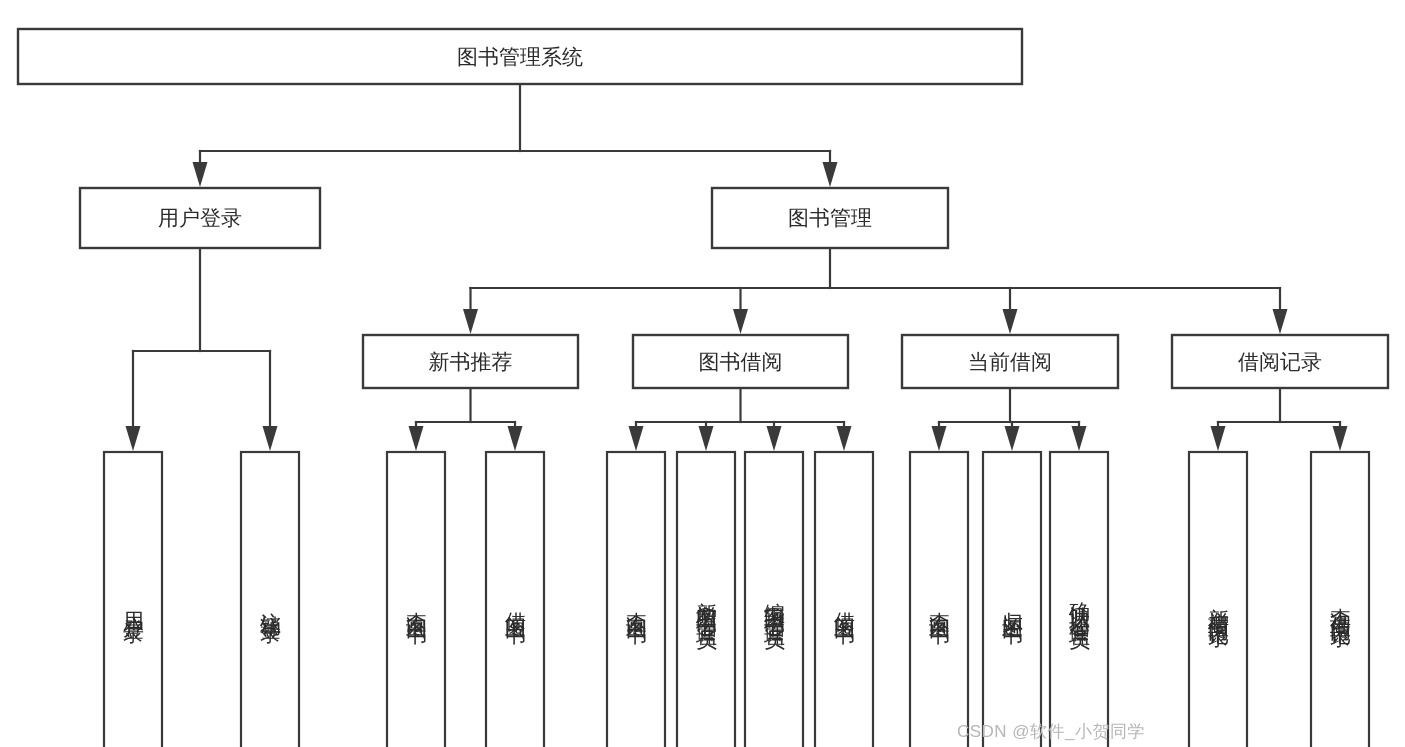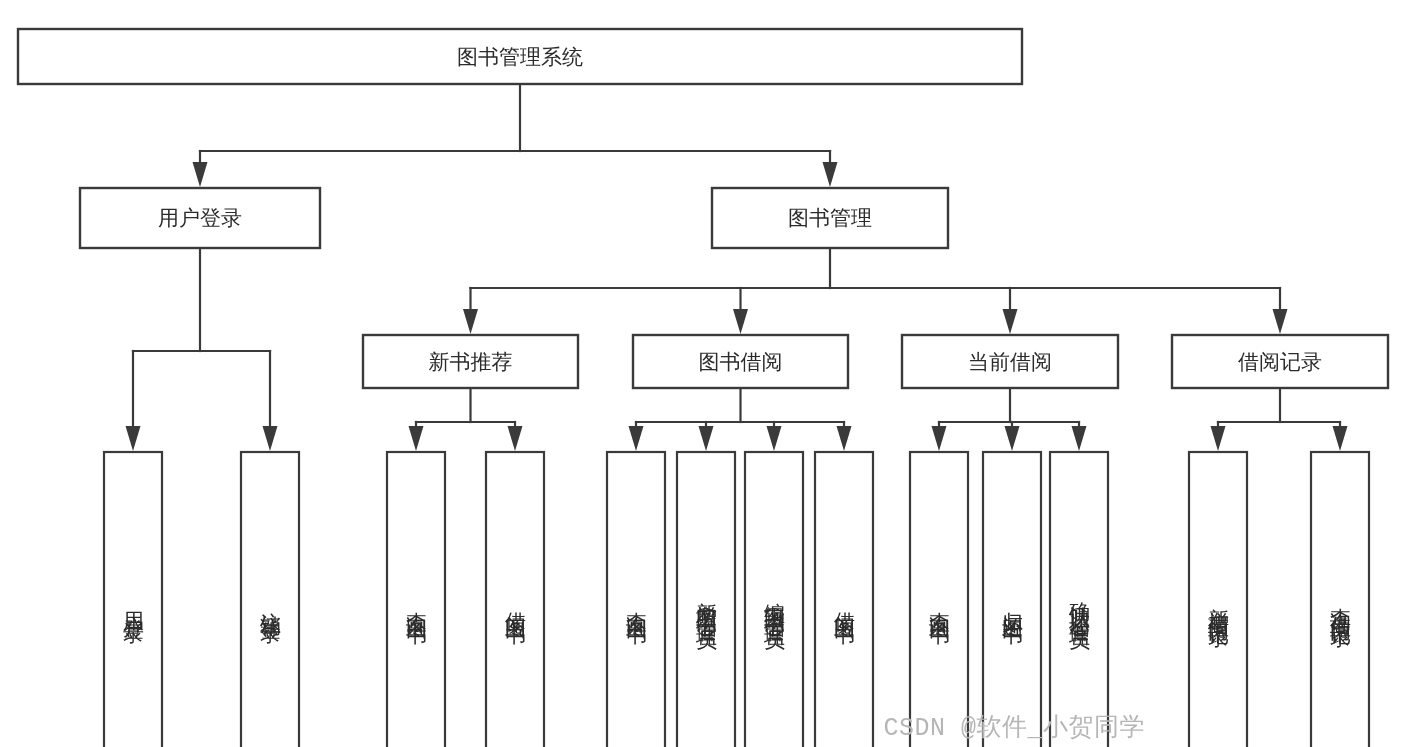--- a/index.html
+++ b/index.html
@@ -58,22 +58,22 @@
     font-size: 21px;
     fill: #2b2b2b;
     writing-mode: vertical-rl;
     text-orientation: upright;
     letter-spacing: 4px;
   }
   .watermark-text {
     position: absolute;
     right: 8px;
     bottom: 20px;
-    font-family: Liberation Mono, monospace;
-    font-size: 25px;
+    font-family: Liberation Sans, sans-serif;
+    font-size: 17px;
     color: #b6b6b6;
     white-space: nowrap;
     letter-spacing: 0.5px;
     pointer-events: none;
   }
 </style>
 </head>
 <body>
 
 <div id="diagram-root">

